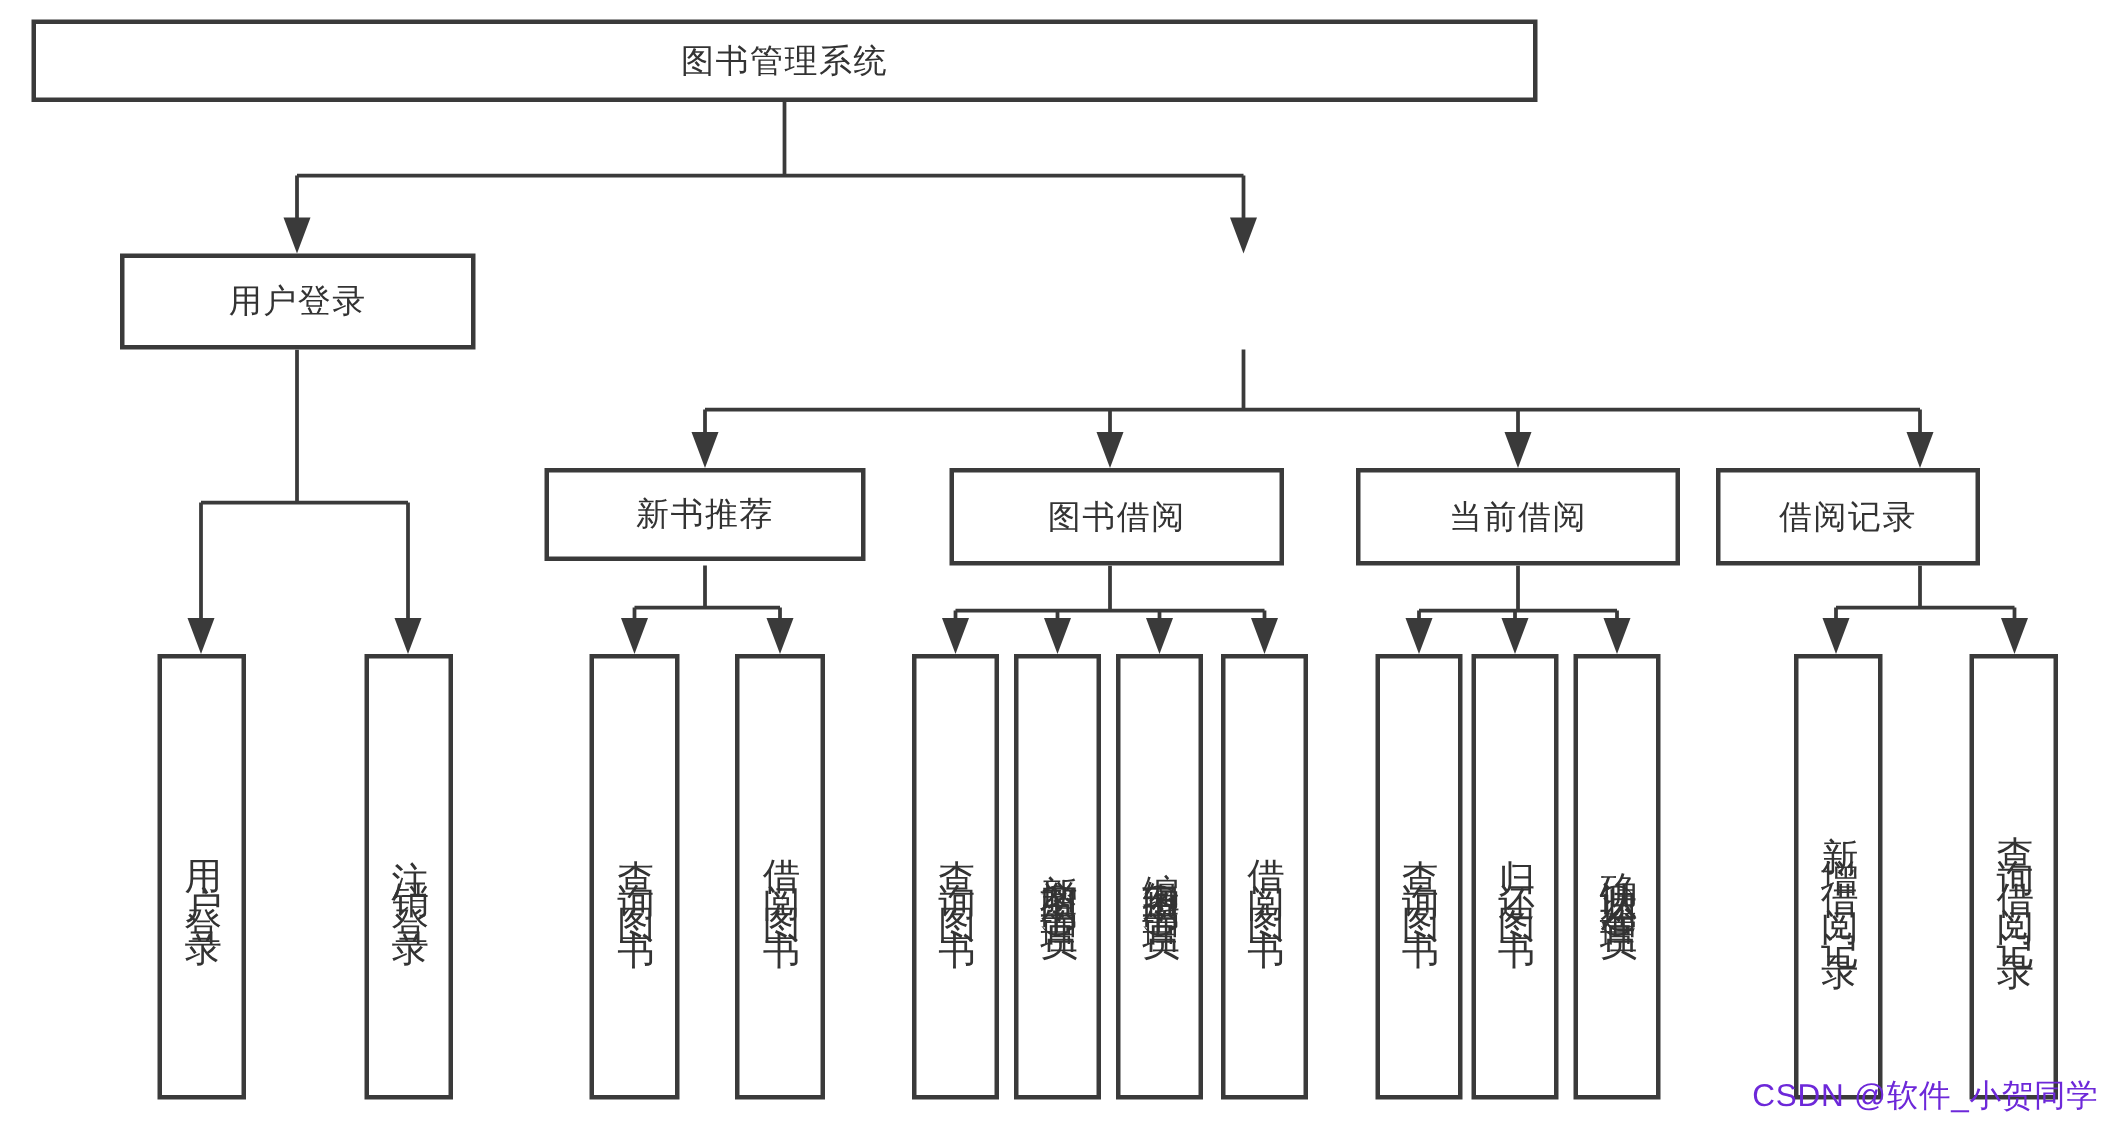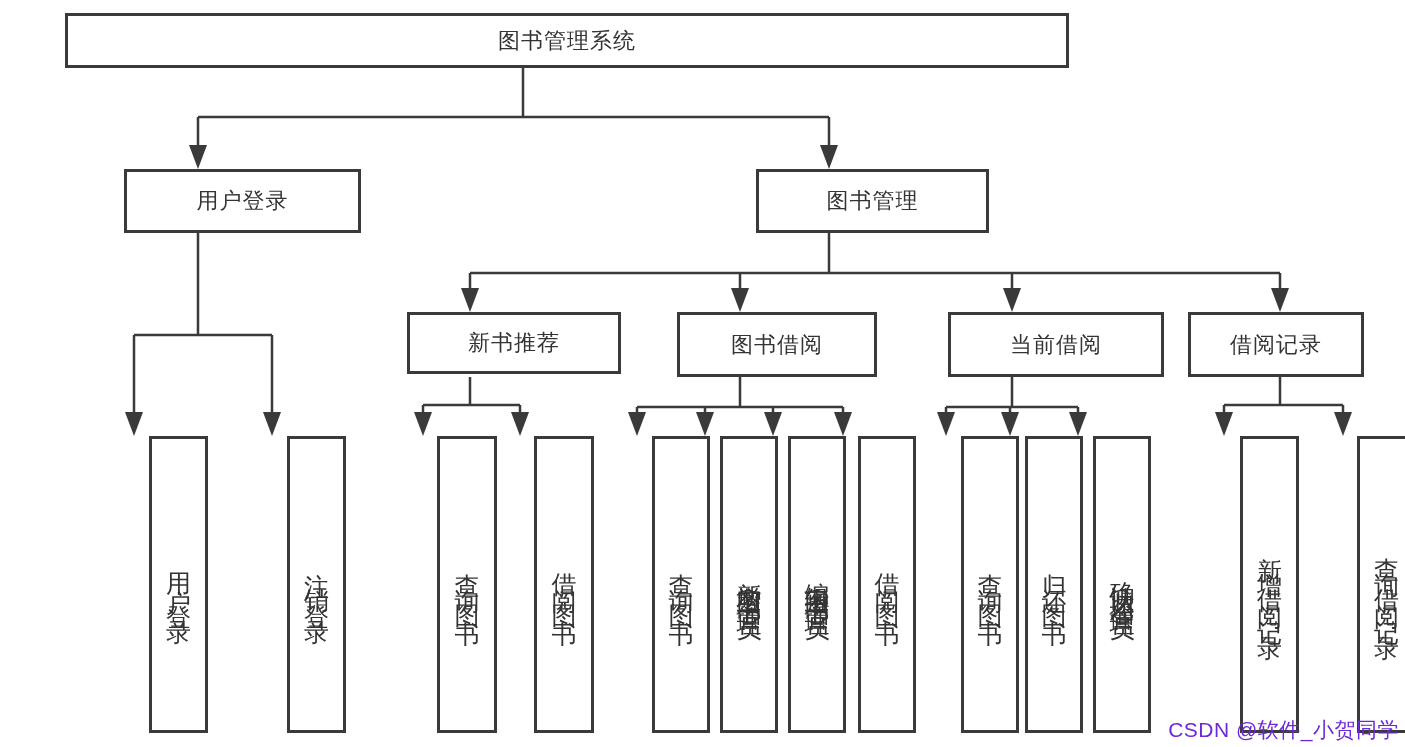--- a/index.html
+++ b/index.html
@@ -5,21 +5,20 @@
   html,body{margin:0;padding:0;background:#ffffff;}
   .canvas{
     position:relative;width:1405px;height:747px;background:#ffffff;overflow:hidden;
     font-family:"Liberation Sans","DejaVu Sans",sans-serif;
   }
   .connectors{position:absolute;left:0;top:0;z-index:1;}
   .box{
     position:absolute;z-index:2;box-sizing:border-box;background:#ffffff;
     border:3px solid #3a3a3a;display:flex;align-items:center;justify-content:center;
     color:#333333;
-    margin-left:44px;
   }
   .box.h span{font-size:22px;letter-spacing:1px;white-space:nowrap;}
   .vlabel{
     writing-mode:vertical-rl;text-orientation:mixed;
     font-size:25px;line-height:1;white-space:nowrap;
   }
   .watermark{
     position:absolute;z-index:3;right:6px;bottom:3px;
     font-size:21px;color:#6d28d9;letter-spacing:0.5px;white-space:nowrap;
   }
@@ -62,28 +61,25 @@
     </g>
   </svg>
 
   <div class="box h" style="left:21px;top:13px;width:1004px;height:55px">
     <span>图书管理系统</span>
   </div>
 
   <div class="box h" style="left:80px;top:169px;width:237px;height:64px">
     <span>用户登录</span>
   </div>
-  <div class="box h" style="left:712px;top:169px;width:233px;height:64px">
-    <span>图书管理</span>
-  </div>
 
   <div class="box h" style="left:363px;top:312px;width:214px;height:62px">
     <span>新书推荐</span>
   </div>
-  <div class="box h" style="left:633px;top:312px;width:200px;height:65px">
+  <div class="box h" style="left:633px;top:312px;width:223px;height:65px">
     <span>图书借阅</span>
   </div>
   <div class="box h" style="left:904px;top:312px;width:216px;height:65px">
     <span>当前借阅</span>
   </div>
   <div class="box h" style="left:1144px;top:312px;width:176px;height:65px">
     <span>借阅记录</span>
   </div>
 
   <div class="box v" style="left:105px;top:436px;width:59px;height:297px">

